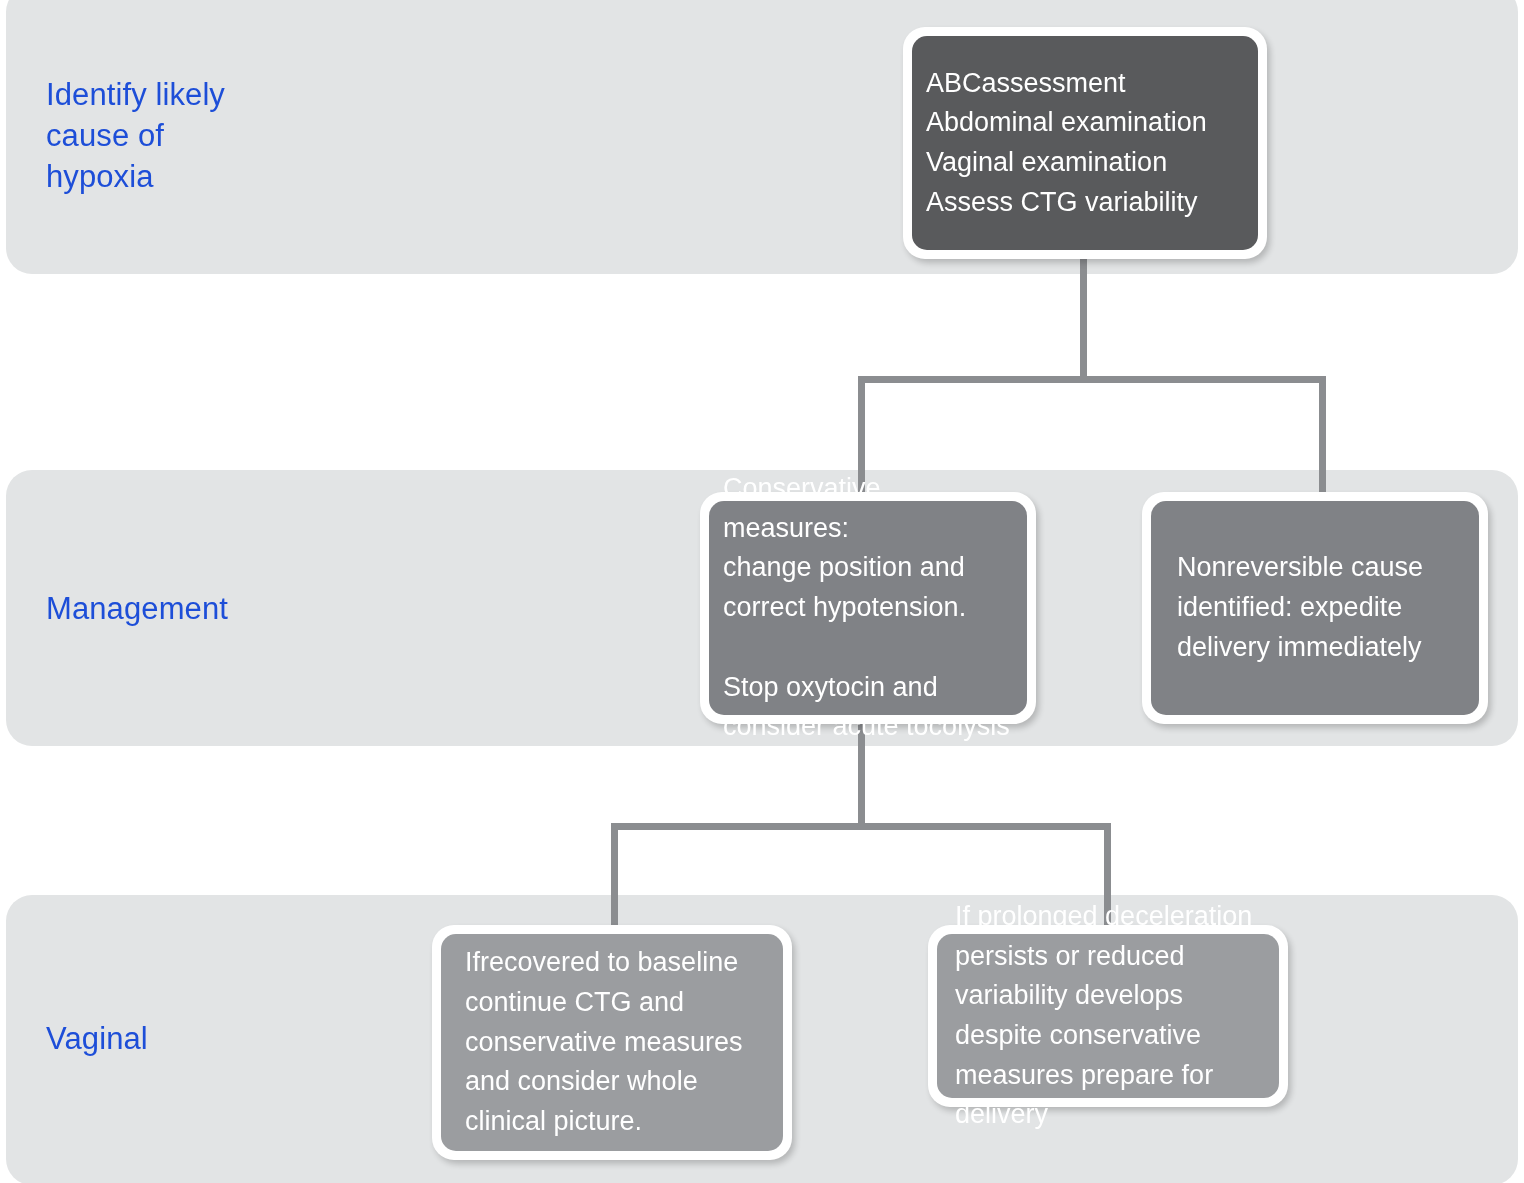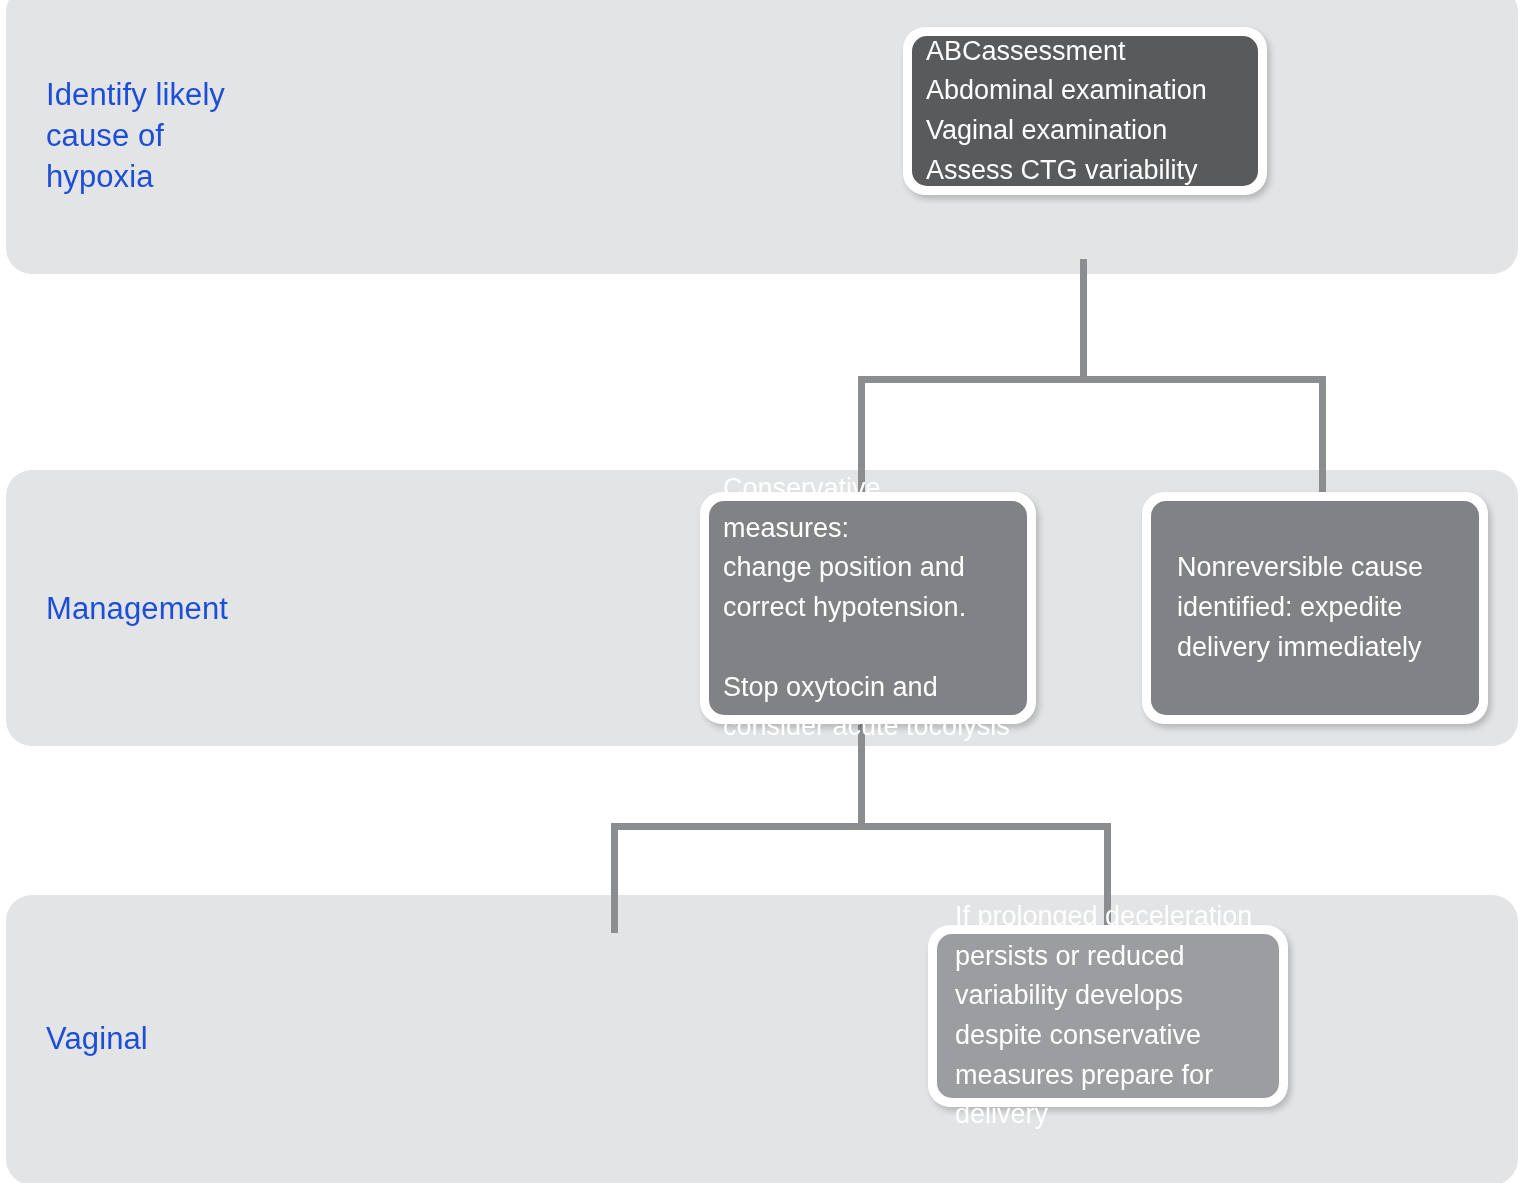--- a/index.html
+++ b/index.html
@@ -72,21 +72,21 @@
     display: flex;
     flex-direction: column;
     justify-content: center;
     padding: 8px 14px;
   }
   .tone-dark   .node-inner { background: #595a5c; }
   .tone-mid    .node-inner { background: #808286; }
   .tone-light  .node-inner { background: #9b9da0; }
 
   
-  #node-assessment     { left: 903px;  top: 27px;   width: 364px; height: 168px; }
+  #node-assessment     { left: 903px;  top: 27px;   width: 364px; height: 232px; }
   #node-conservative   { left: 684px;  top: 492px;  width: 336px; height: 232px; margin-left: 16px; }
   #node-nonreversible  { left: 1142px; top: 492px;  width: 346px; height: 232px; }
   #node-recovered      { left: 432px;  top: 925px;  width: 360px; height: 235px; }
   #node-persists       { left: 928px;  top: 925px;  width: 360px; height: 182px; }
 
   #node-nonreversible .node-inner { padding-left: 26px; }
   #node-persists .node-inner      { padding-left: 18px; }
   #node-recovered .node-inner     { padding-left: 24px; }
 </style>
 </head>
@@ -129,20 +129,27 @@
 Stop oxytocin and
 consider acute tocolysis</div>
   </div>
 
   <div class="node tone-mid" id="node-nonreversible">
     <div class="node-inner">Nonreversible cause
 identified: expedite
 delivery immediately</div>
   </div>
 
+  <div class="node tone-light" id="node-recovered">
+    <div class="node-inner">Ifrecovered to baseline
+continue CTG and
+conservative measures
+and consider whole
+clinical picture.</div>
+  </div>
 
   <div class="node tone-light" id="node-persists">
     <div class="node-inner">If prolonged deceleration
 persists or reduced
 variability develops
 despite conservative
 measures prepare for
 delivery</div>
   </div>
 

